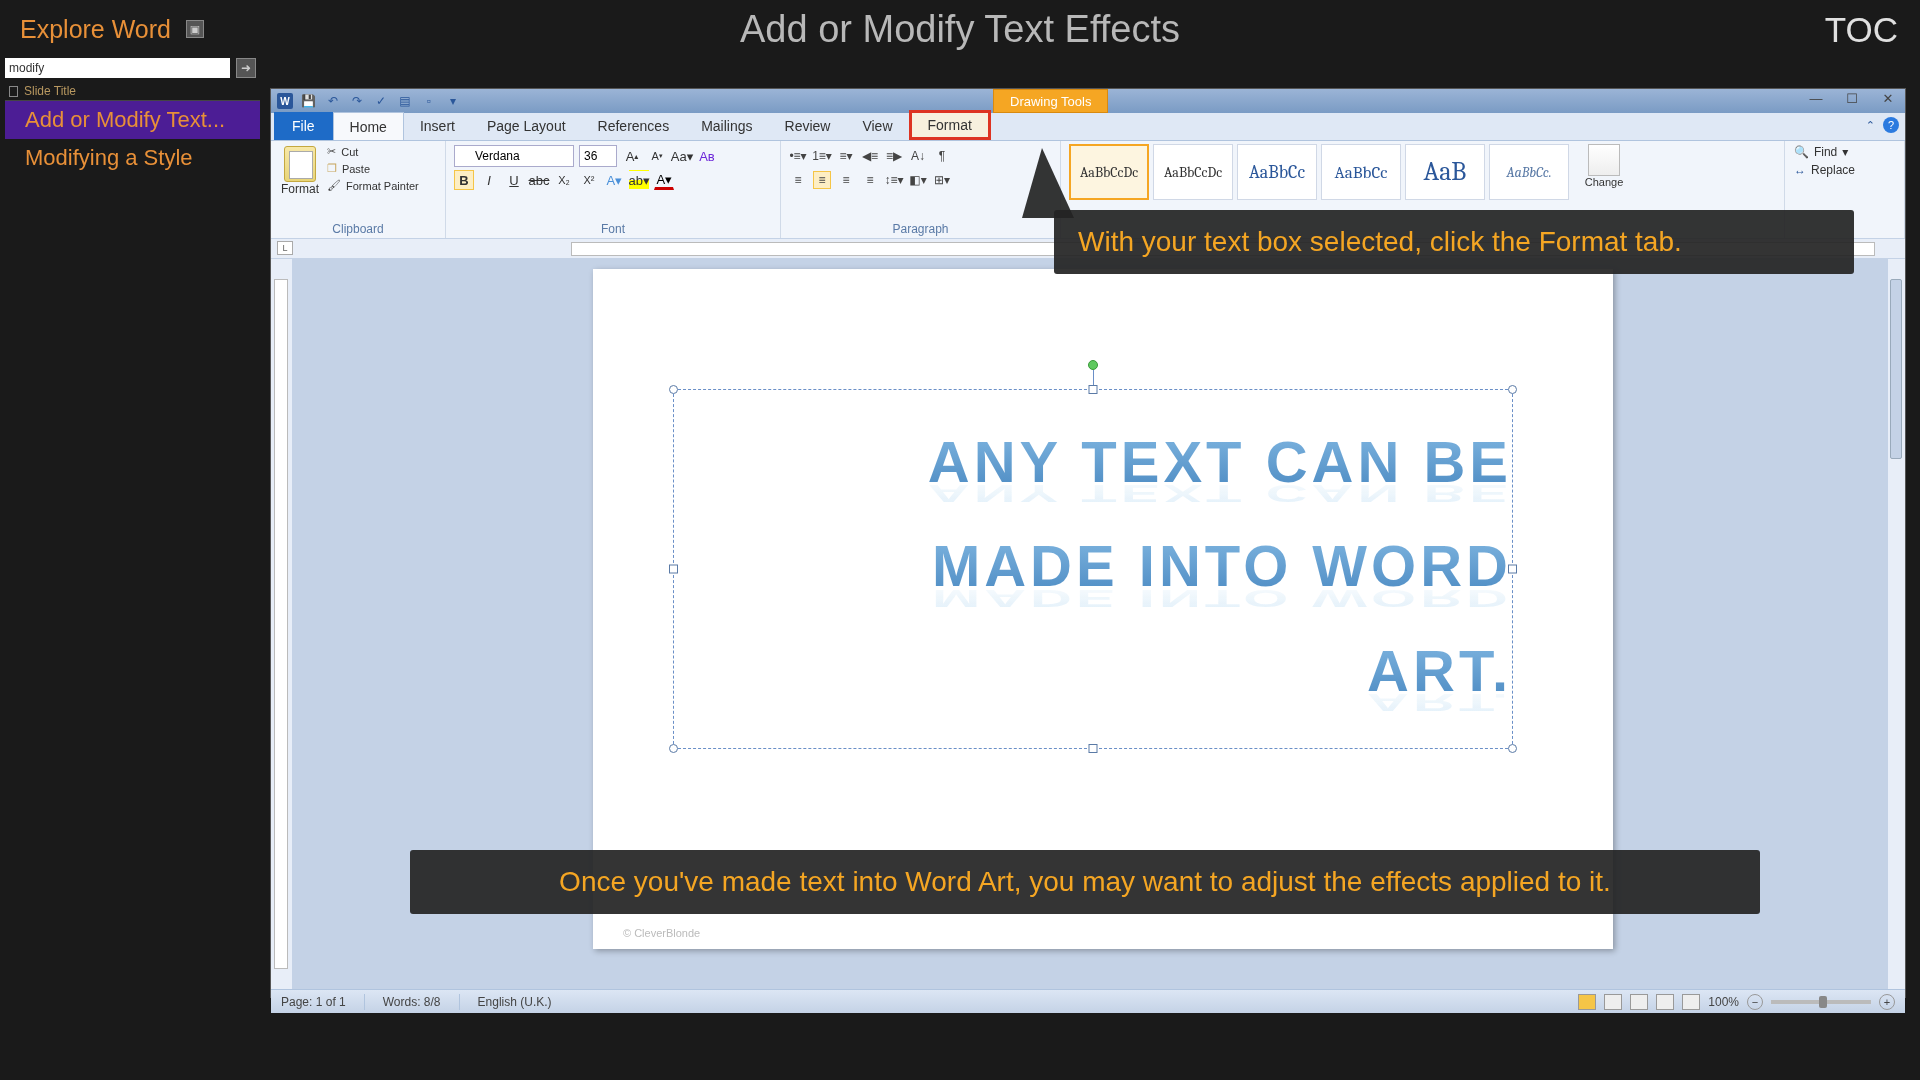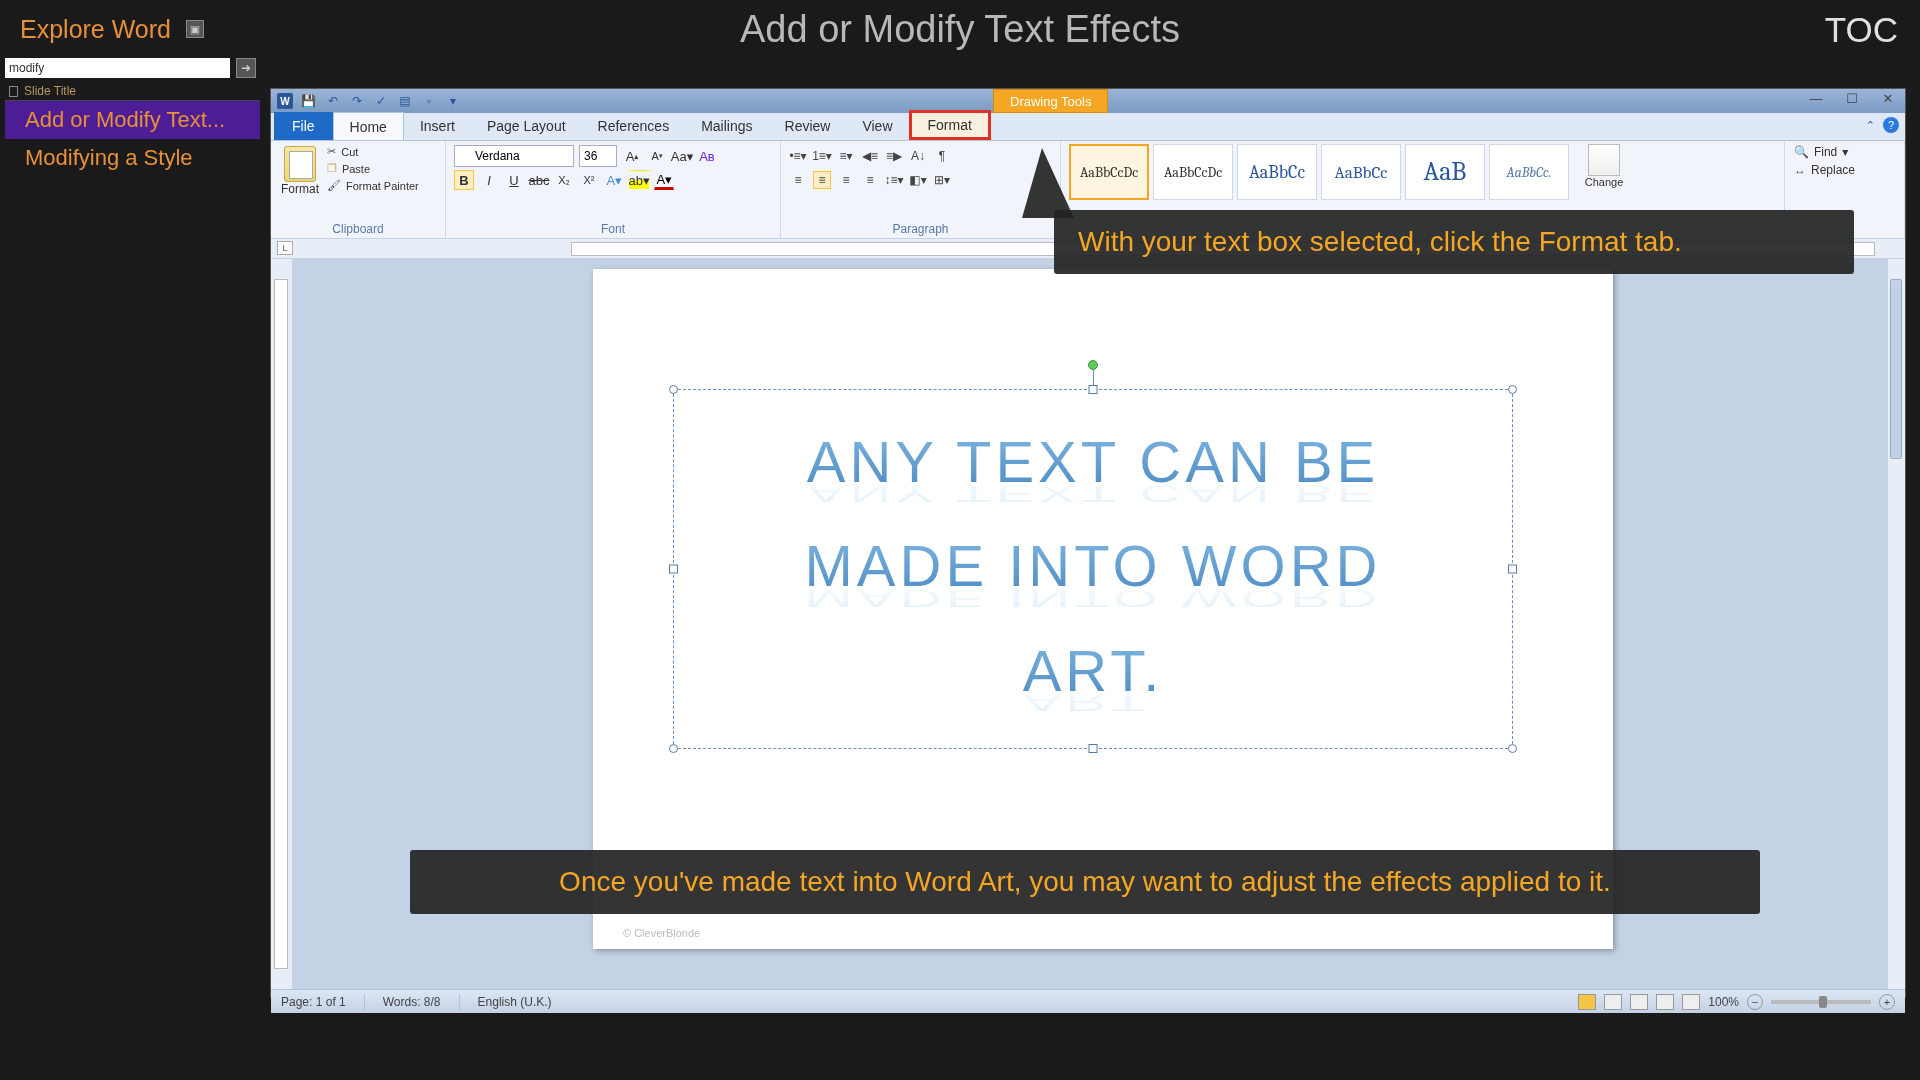--- a/index.html
+++ b/index.html
@@ -520,22 +520,22 @@
 .h-tr { right: -5px; top: -5px; }
 .h-bl { left: -5px; bottom: -5px; }
 .h-br { right: -5px; bottom: -5px; }
 .h-tm { left: 50%; top: -5px; transform: translateX(-50%); }
 .h-bm { left: 50%; bottom: -5px; transform: translateX(-50%); }
 .h-ml { left: -5px; top: 50%; transform: translateY(-50%); }
 .h-mr { right: -5px; top: 50%; transform: translateY(-50%); }
 .wordart-text {
   font-family: Verdana, sans-serif;
   font-size: 58px;
-  font-weight: normal;
-  text-align: center;
+  font-weight: bold;
+  text-align: right;
   letter-spacing: 4px;
   line-height: 1.8;
   padding-top: 20px;
 }
 .wa-line {
   background: linear-gradient(#8fc3ea, #3b7cb8);
   -webkit-background-clip: text;
   -webkit-text-fill-color: transparent;
   background-clip: text;
   position: relative;

